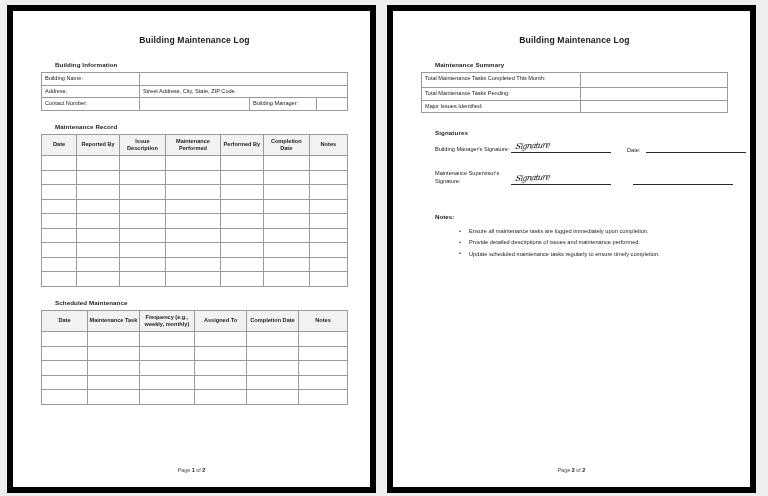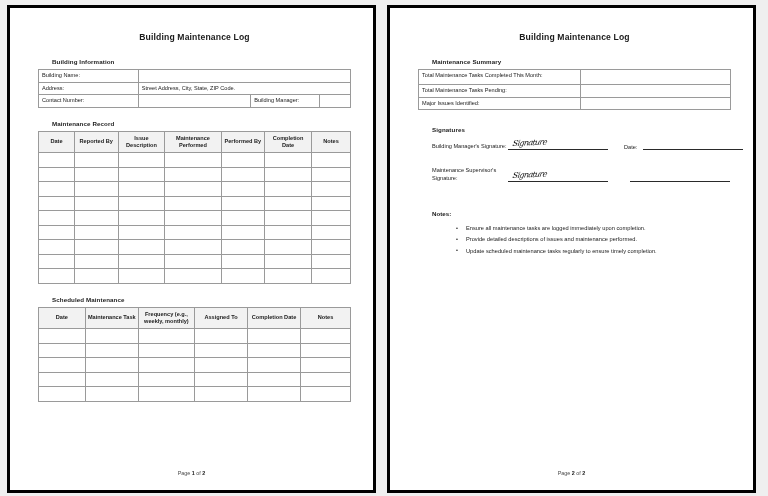--- a/index.html
+++ b/index.html
@@ -24,21 +24,21 @@
     gap: 11px;
     padding: 0;
     box-sizing: border-box;
   }
   .page {
     position: relative;
     width: 369px;
     height: 488px;
     margin-top: 5px;
     background: #ffffff;
-    border: 3px solid #000000;
+    border: 6px solid #000000;
     box-sizing: border-box;
     overflow: hidden;
   }
   .page:first-child { margin-left: 7px; }
 
   .page-inner {
     position: absolute;
     left: 28px;
     top: 18px;
     right: 22px;

